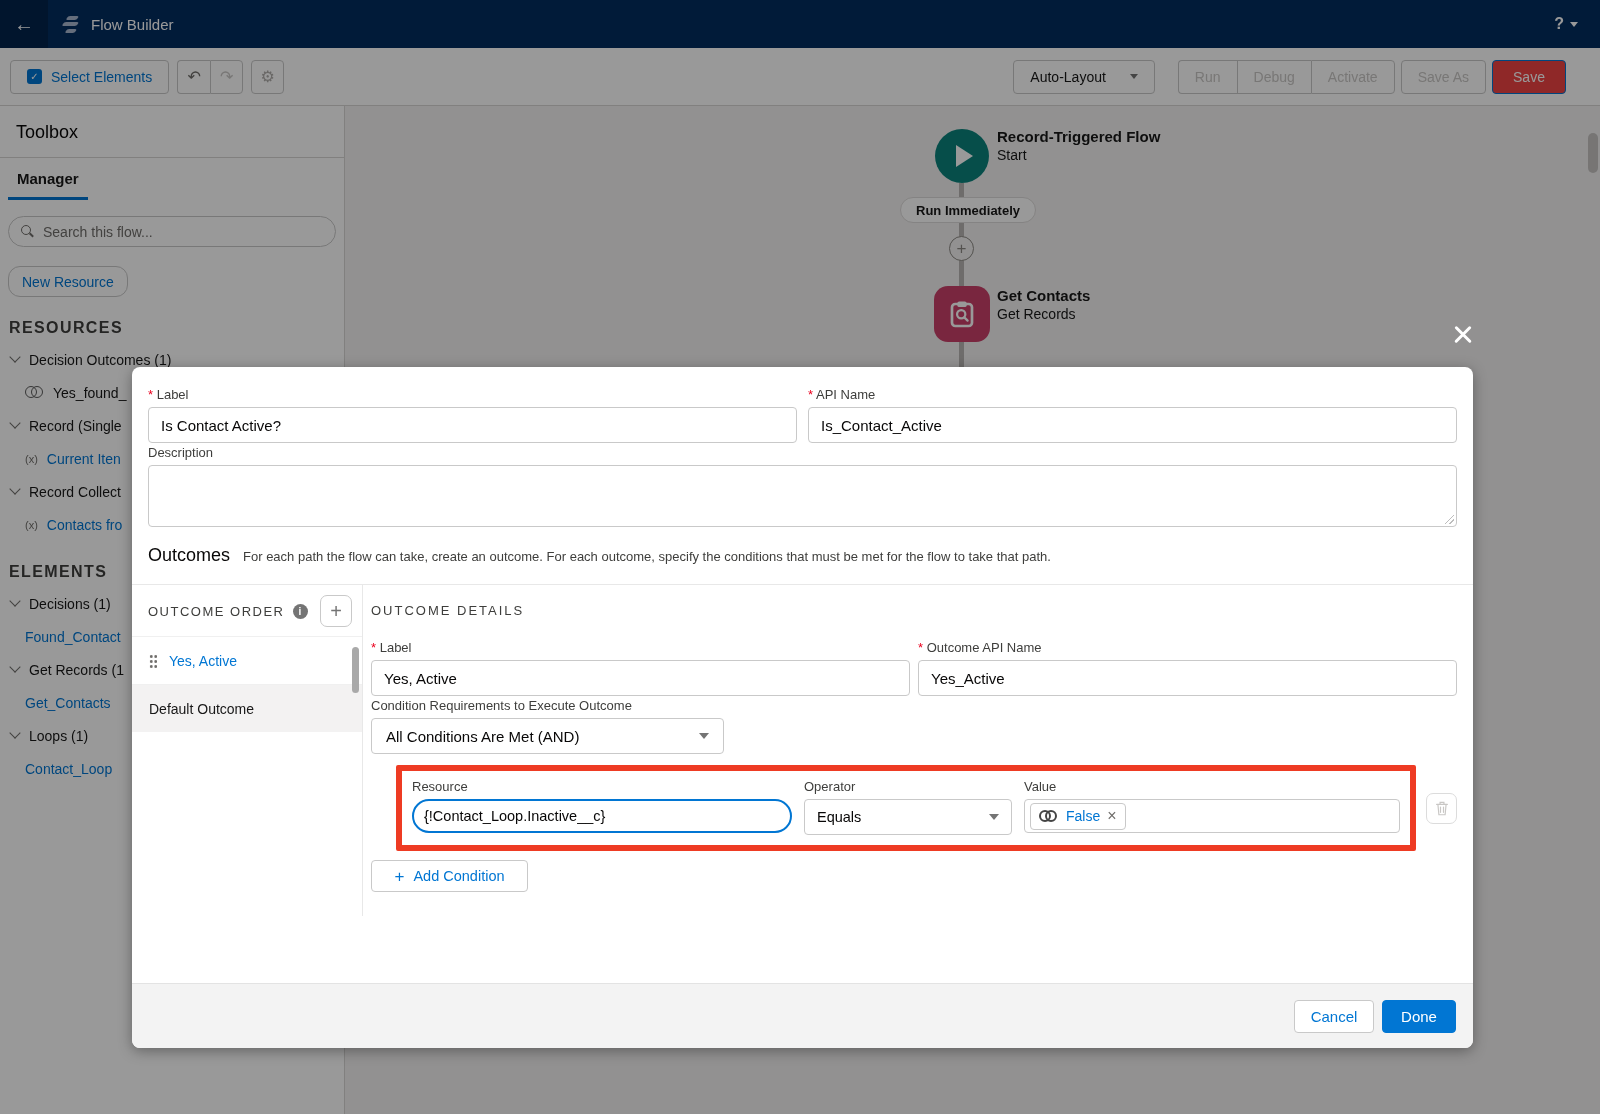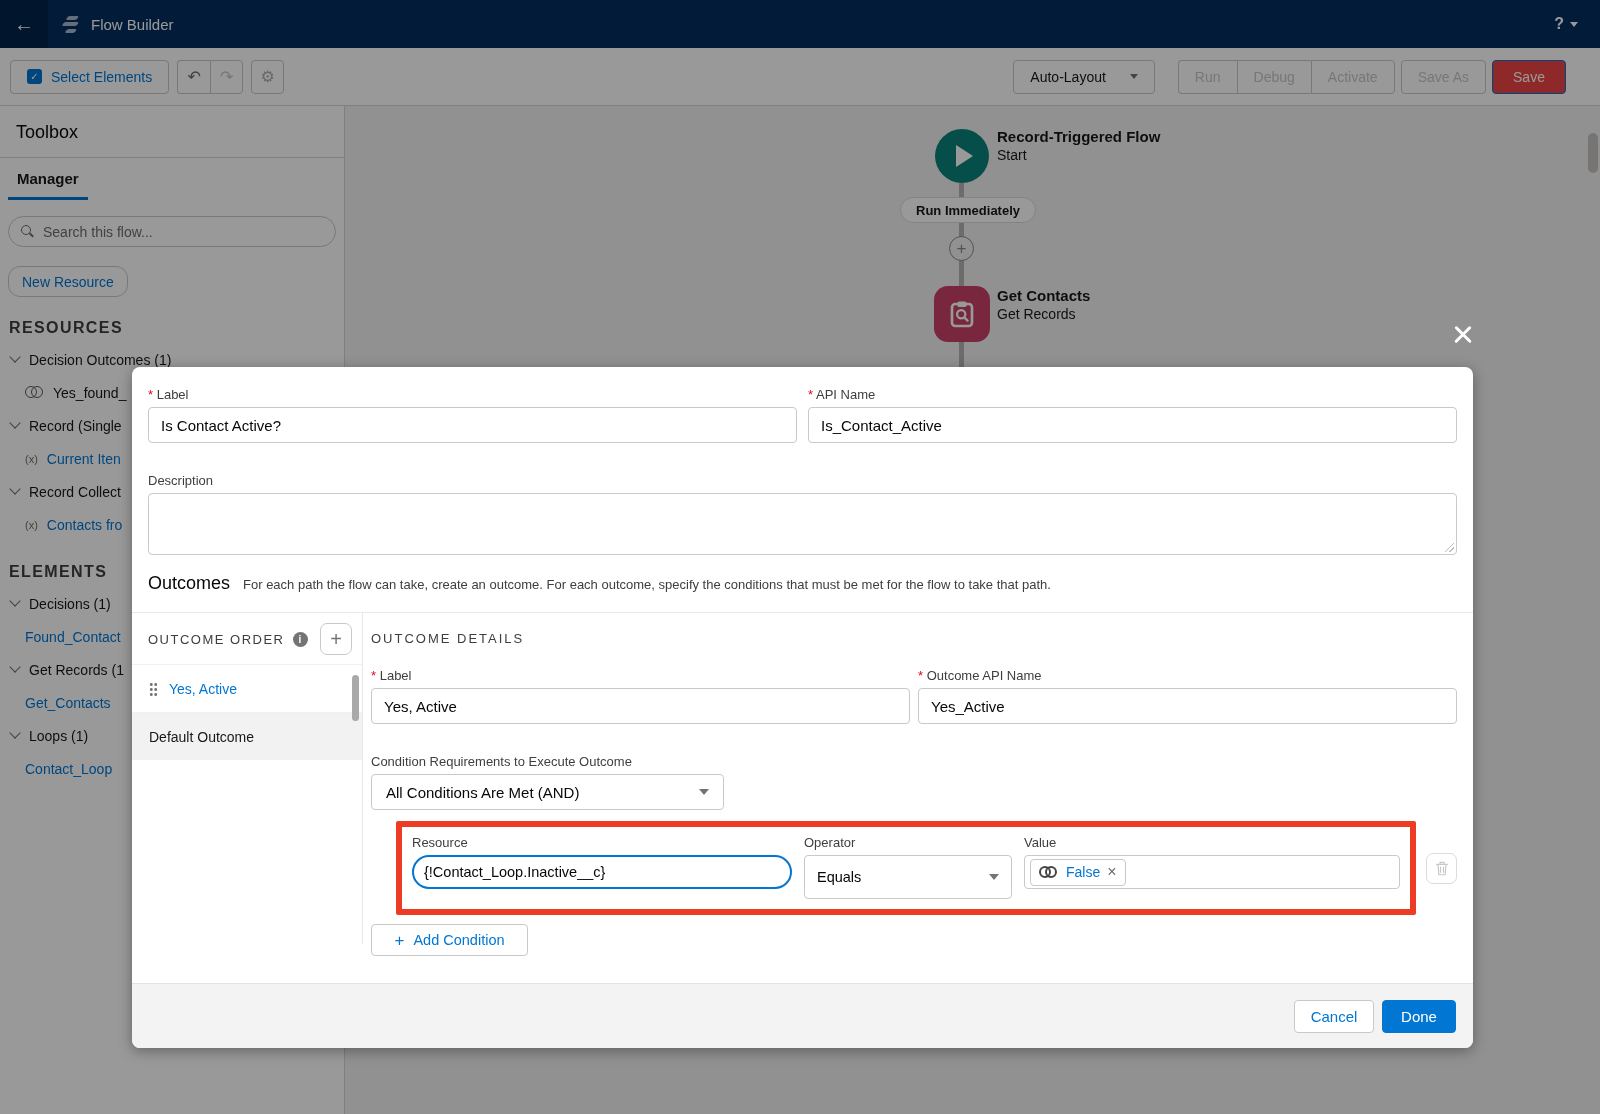--- a/index.html
+++ b/index.html
@@ -119,21 +119,21 @@
   .modal-header{height:57px;border-bottom:2px solid #f0f0f0;display:flex;align-items:center;
                 justify-content:center}
   .modal-title{font-size:20px;color:#080707}
   .modal-body{padding:14px 16px 0}
   .field-row{display:flex;gap:11px;margin-top:6px}
   .field{flex:1;min-width:0}
   .flabel{font-size:13px;color:#3e3e3c;margin-bottom:5px}
   .req::before{content:"* ";color:#ea001e}
   .input{height:36px;border:1px solid #c9c9c9;border-radius:4px;display:flex;align-items:center;
          padding:0 12px;font-size:15px;color:#080707;background:#fff}
-  .mt14{margin-top:30px}
+  .mt14{margin-top:2px}
   .textarea{height:62px;border:1px solid #c9c9c9;border-radius:4px;position:relative;background:#fff}
   .textarea::after{content:"";position:absolute;right:2px;bottom:2px;width:9px;height:9px;
      background:linear-gradient(135deg,transparent 0 45%,#bdbdbd 45% 55%,transparent 55% 72%,#bdbdbd 72% 82%,transparent 82%)}
   .outcomes-head{display:flex;align-items:baseline;gap:13px;margin-top:18px}
   .outcomes-title{font-size:18px;color:#080707}
   .outcomes-desc{font-size:13px;color:#3e3e3c}
   .outcomes-region{display:flex;margin:18px -16px 0;border-top:1px solid #e8e8e8;height:332px}
 
   .order-pane{width:231px;border-right:1px solid #e8e8e8;position:relative;flex:0 0 auto}
   .order-head{display:flex;align-items:center;padding:10px 10px 9px 16px;gap:8px}
@@ -163,21 +163,21 @@
           font-size:15px;color:#080707}
   .select .tri-down{border-top-color:#747474;border-left-width:5px;border-right-width:5px;
                     border-top-width:6px}
   .cond-row{display:flex;align-items:center;gap:10px;margin-top:11px}
   .red-box{margin-left:25px;flex:1;border:6px solid #ee3b23;border-radius:2px;background:#fff;
            padding:8px 10px 10px;display:flex;gap:12px;min-width:0}
   .fgroup{display:flex;flex-direction:column}
   .fg-res{width:380px}.fg-op{width:208px}.fg-val{flex:1;min-width:0}
   .resource-input{height:34px;border:2px solid #0176d3;border-radius:17px;padding:0 10px;
                   display:flex;align-items:center;font-size:14.5px;color:#080707}
-  .op-select{height:44px;border:1px solid #c9c9c9;border-radius:4px;padding:12px 12px;display:flex;
+  .op-select{height:36px;border:1px solid #c9c9c9;border-radius:4px;padding:12px 12px;display:flex;
              align-items:center;justify-content:space-between;font-size:14.5px;color:#080707}
   .op-select .tri-down{border-top-color:#747474;border-left-width:5px;border-right-width:5px;
                        border-top-width:6px}
   .value-box{height:34px;border:1px solid #c9c9c9;border-radius:4px;display:flex;
              align-items:center;padding:0 5px;background:#fff}
   .pill{height:27px;border:1px solid #c9c9c9;border-radius:4px;display:flex;align-items:center;
         gap:7px;padding:0 8px;background:#fff}
   .pill .toggle-ic{width:20px}
   .pill .toggle-ic i{border-color:#444;border-width:2px}
   .pill-label{color:#0176d3;font-size:14px}

